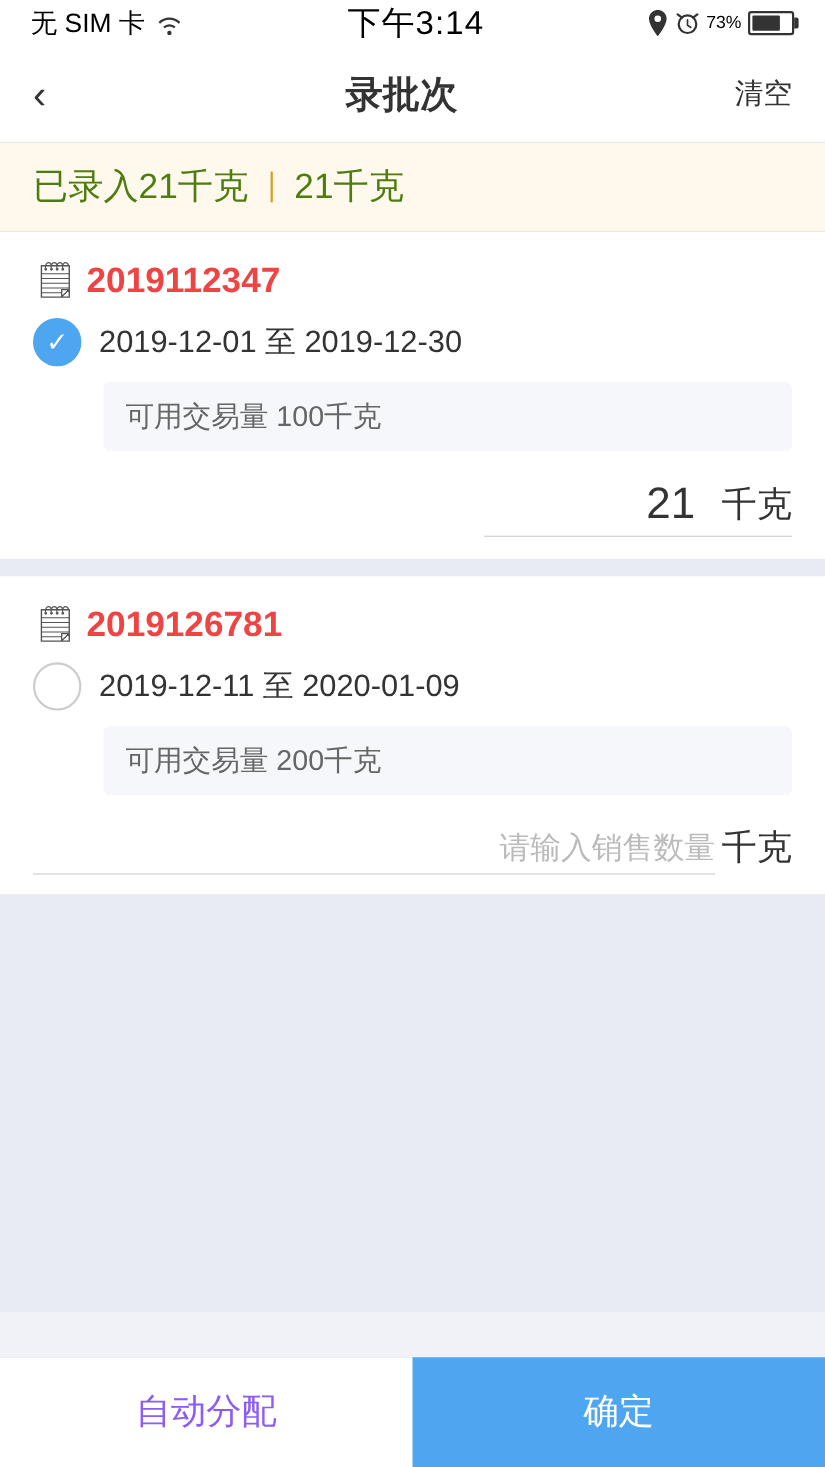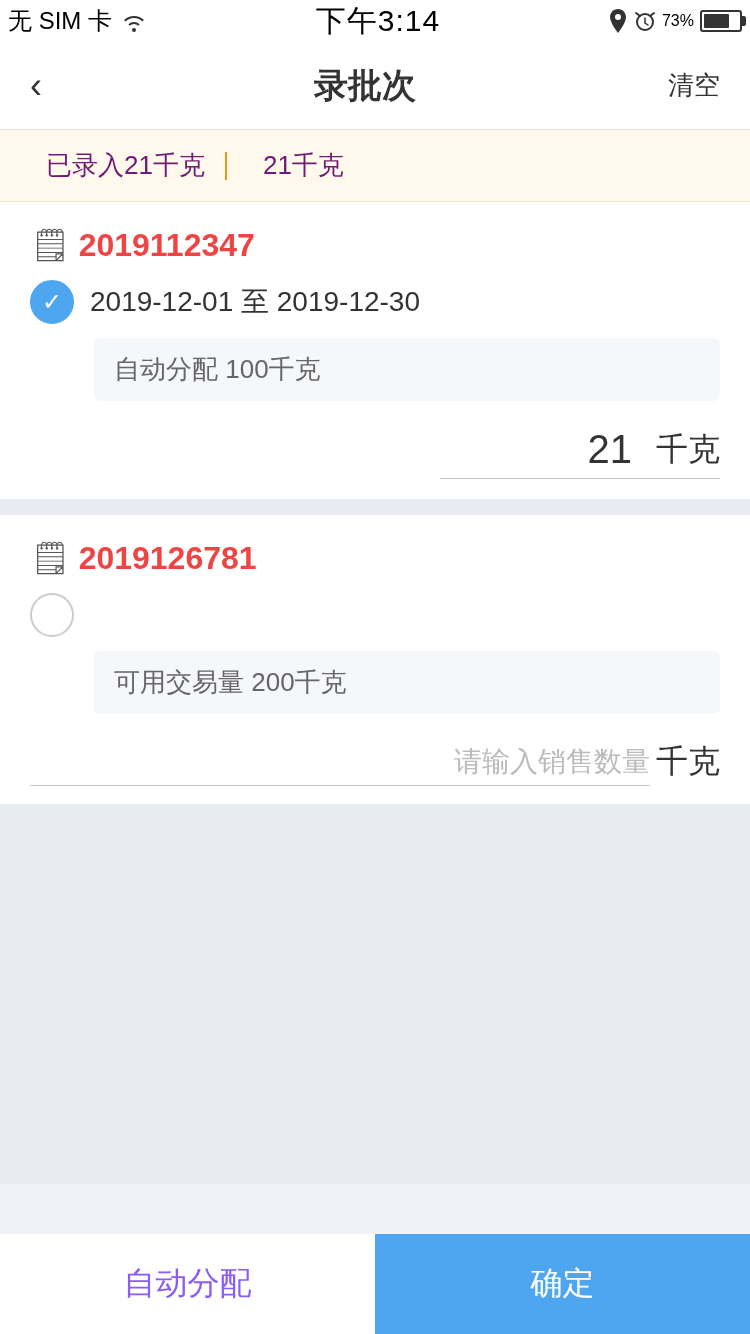--- a/index.html
+++ b/index.html
@@ -14,21 +14,21 @@
     }
 
     
     .status-bar {
       width: 750px;
       height: 42px;
       background: #fff;
       display: flex;
       align-items: center;
       justify-content: space-between;
-      padding: 0 8px;
+      padding: 0 28px;
       font-size: 24px;
     }
     .status-left {
       display: flex;
       align-items: center;
       gap: 8px;
       font-size: 24px;
     }
     .status-center {
       font-size: 30px;
@@ -103,23 +103,22 @@
     .info-bar {
       width: 750px;
       background: #fef9ec;
       padding: 18px 30px;
       display: flex;
       align-items: center;
       gap: 20px;
       border-bottom: 1px solid #f0e8cc;
     }
     .info-item {
-      font-size: 26px;
-      color: #701a75;
-      margin-left: 16px;
+      font-size: 32px;
+      color: #4d7c0f;
     }
     .info-divider {
       width: 2px;
       height: 28px;
       background: #d4a017;
     }
 
     
     .batch-card {
       background: #fff;
@@ -320,39 +319,40 @@
   <div class="batch-header">
     <span class="batch-icon">🗒</span>
     <span class="batch-number">2019112347</span>
   </div>
   <div class="batch-row">
     <div class="radio-circle checked">
       <span class="radio-check">✓</span>
     </div>
     <span class="batch-date">2019-12-01 至 2019-12-30</span>
   </div>
-  <div class="available-row">自动分配 100千克</div>
+  <div class="available-row">可用交易量 100千克</div>
   <div class="quantity-wrapper">
     <div class="quantity-display">
       <span class="quantity-value">21</span>
       <span class="quantity-unit">千克</span>
     </div>
     <div class="quantity-line"></div>
   </div>
 </div>
 
 <div class="divider-section"></div>
 
 <div class="batch-card">
   <div class="batch-header">
     <span class="batch-icon">🗒</span>
     <span class="batch-number">2019126781</span>
   </div>
   <div class="batch-row">
     <div class="radio-circle"></div>
+    <span class="batch-date">2019-12-11 至 2020-01-09</span>
   </div>
   <div class="available-row">可用交易量 200千克</div>
   <div class="quantity-input-area">
     <div class="quantity-input-line"></div>
     <span class="quantity-input-placeholder">请输入销售数量</span>
     <span class="quantity-unit">千克</span>
   </div>
 </div>
 
 <div class="empty-area"></div>

